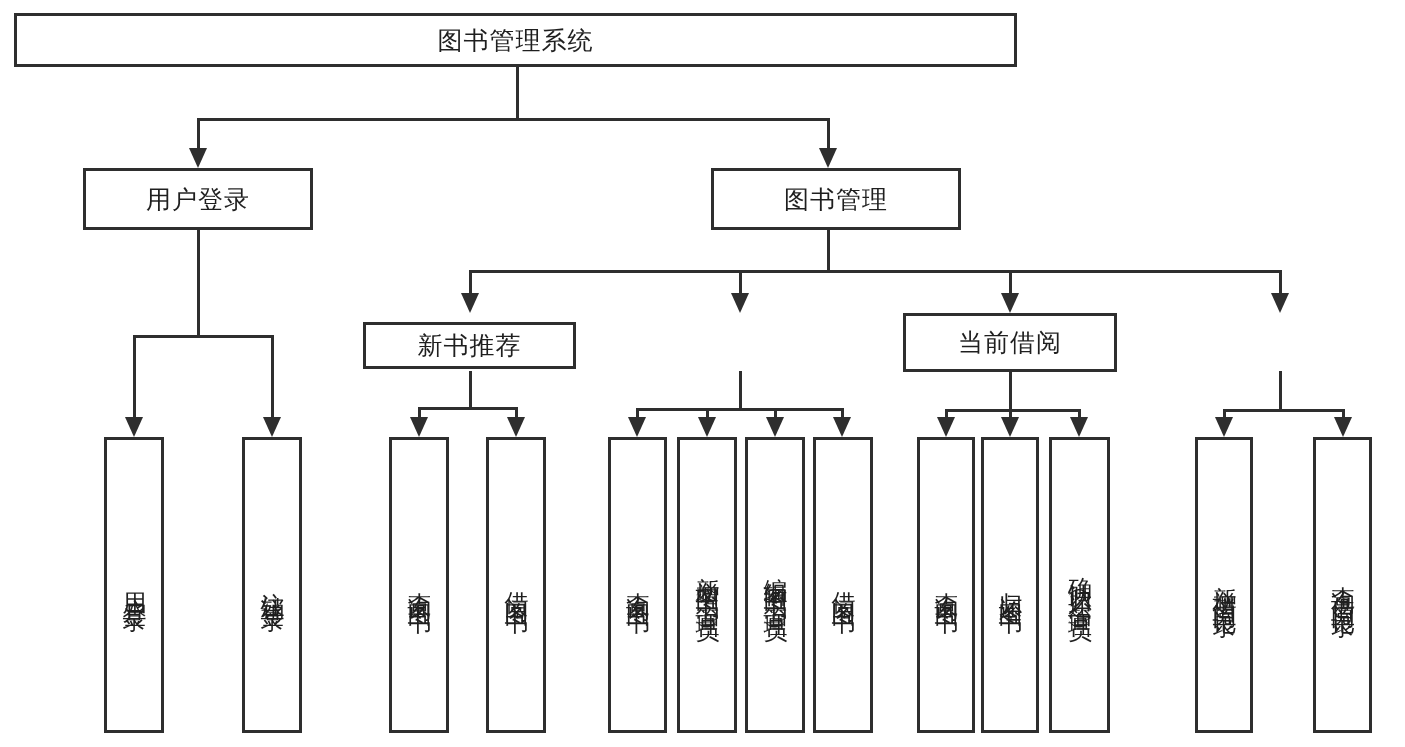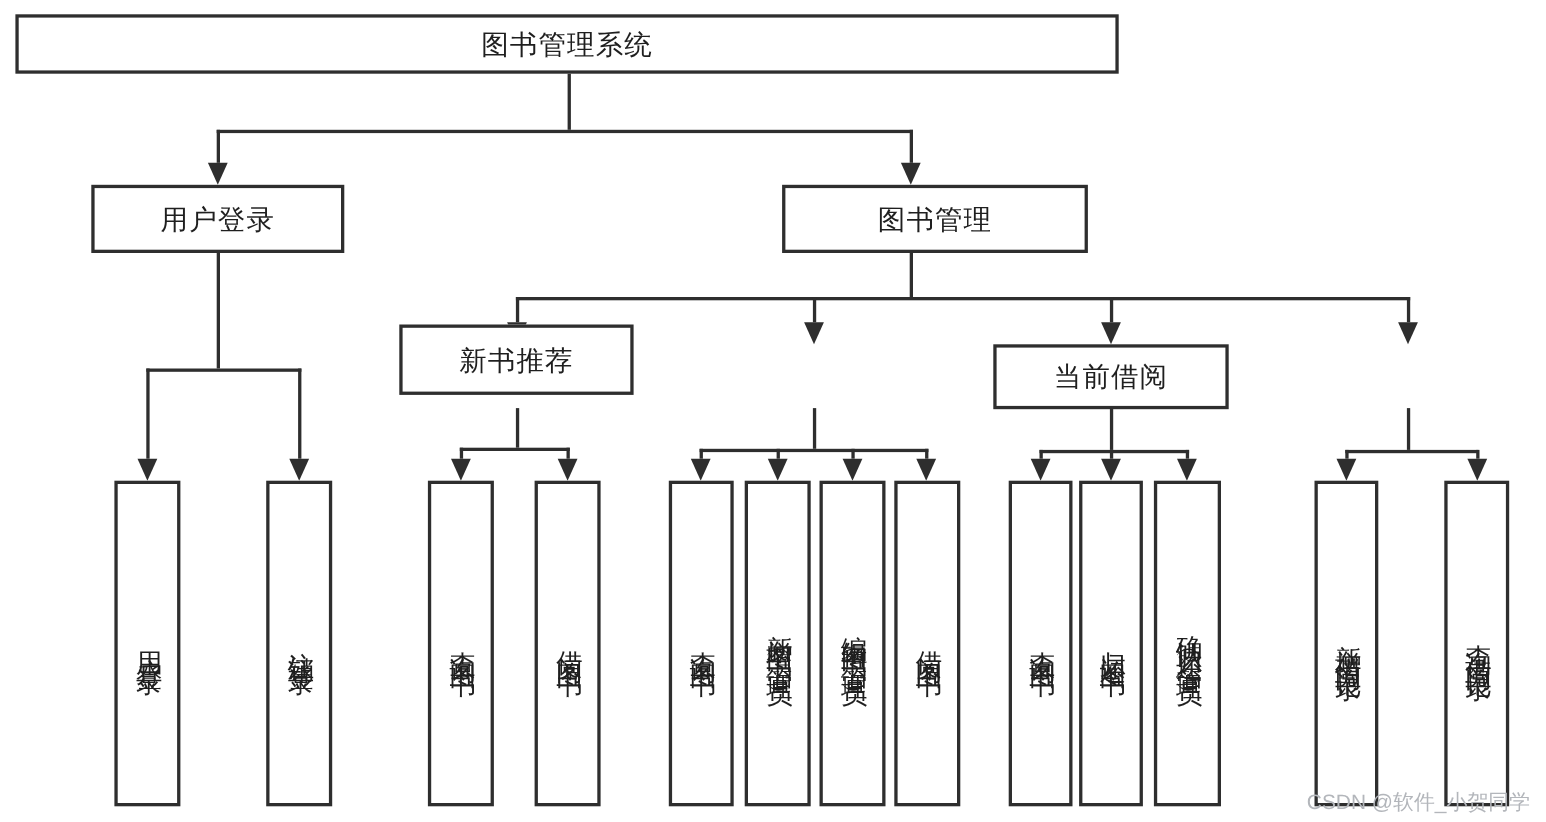--- a/index.html
+++ b/index.html
@@ -80,21 +80,21 @@
   <div class="vline" style="left:516px; top:67px; height:51px;"></div>
   <div class="hline" style="left:197px; top:118px; width:633px;"></div>
   <div class="vline" style="left:197px; top:118px; height:30px;"></div>
   <div class="arr" style="left:189px; top:148px;"></div>
   <div class="vline" style="left:827px; top:118px; height:30px;"></div>
   <div class="arr" style="left:819px; top:148px;"></div>
 
   <div class="box" style="left:83px; top:168px; width:230px; height:62px;">
     <span>用户登录</span>
   </div>
-  <div class="box" style="left:711px; top:168px; width:278px; height:62px;">
+  <div class="box" style="left:711px; top:168px; width:250px; height:62px;">
     <span>图书管理</span>
   </div>
 
   <div class="vline" style="left:197px; top:230px; height:105px;"></div>
   <div class="hline" style="left:133px; top:335px; width:141px;"></div>
   <div class="vline" style="left:133px; top:335px; height:82px;"></div>
   <div class="arr" style="left:125px; top:417px;"></div>
   <div class="vline" style="left:271px; top:335px; height:82px;"></div>
   <div class="arr" style="left:263px; top:417px;"></div>
 
@@ -102,21 +102,21 @@
   <div class="hline" style="left:469px; top:270px; width:813px;"></div>
   <div class="vline" style="left:469px; top:270px; height:23px;"></div>
   <div class="arr" style="left:461px; top:293px;"></div>
   <div class="vline" style="left:739px; top:270px; height:23px;"></div>
   <div class="arr" style="left:731px; top:293px;"></div>
   <div class="vline" style="left:1009px; top:270px; height:23px;"></div>
   <div class="arr" style="left:1001px; top:293px;"></div>
   <div class="vline" style="left:1279px; top:270px; height:23px;"></div>
   <div class="arr" style="left:1271px; top:293px;"></div>
 
-  <div class="box" style="left:363px; top:295px; width:213px; height:64px;">
+  <div class="box" style="left:363px; top:322px; width:213px; height:47px;">
     <span>新书推荐</span>
   </div>
   <div class="box" style="left:903px; top:313px; width:214px; height:59px;">
     <span>当前借阅</span>
   </div>
 
   <div class="vline" style="left:469px; top:371px; height:36px;"></div>
   <div class="hline" style="left:418px; top:407px; width:100px;"></div>
   <div class="vline" style="left:418px; top:407px; height:10px;"></div>
   <div class="arr" style="left:410px; top:417px;"></div>
@@ -187,15 +187,14 @@
     <span class="vtext">确认归还（管理员）</span>
   </div>
 
   <div class="vbox" style="left:1195px; top:437px; width:58px; height:296px;">
     <span class="vtext">新增借阅记录</span>
   </div>
   <div class="vbox" style="left:1313px; top:437px; width:59px; height:296px;">
     <span class="vtext">查询借阅记录</span>
   </div>
 
-  <div class="watermark">CSDN @软件_小贺同学</div>
 
 </div>
 
 </body></html>

